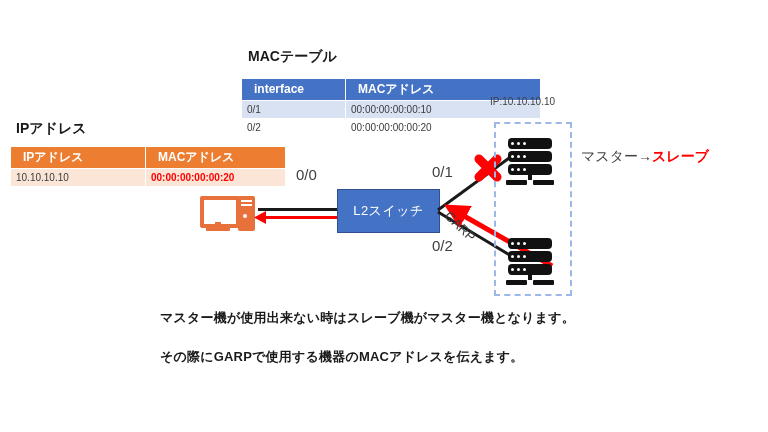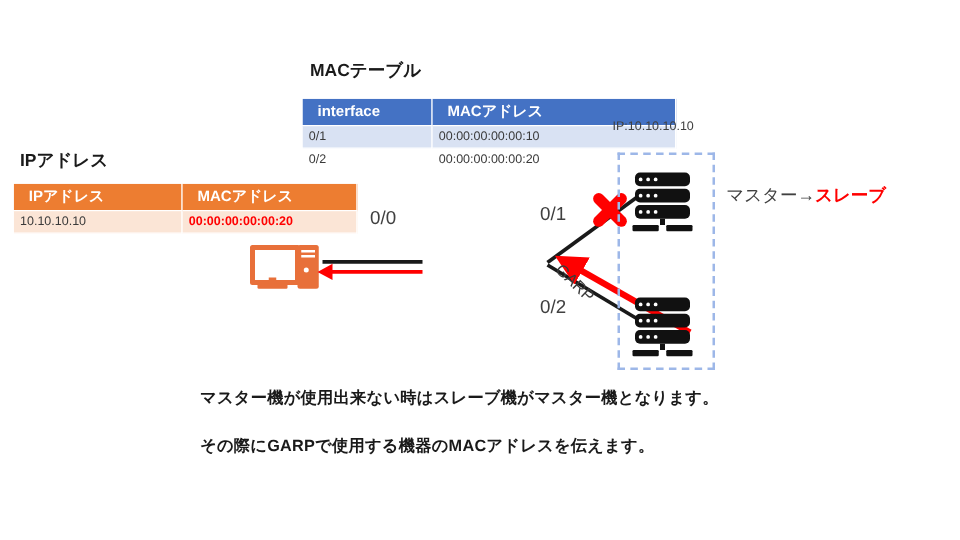--- a/index.html
+++ b/index.html
@@ -154,20 +154,23 @@
   <div class="abs line-red" style="left:262px;top:216px;width:76px;height:3px;"></div>
 
   <svg class="abs" style="left:254px;top:210px;" width="14" height="16">
     <polygon points="0,7.5 12,1 12,14" fill="#FF0000"></polygon>
   </svg>
 
   <div class="abs port" style="left:296px;top:166px;">0/0</div>
   <div class="abs port" style="left:432px;top:163px;">0/1</div>
   <div class="abs port" style="left:432px;top:237px;">0/2</div>
 
+  <div class="abs switch-box" style="left:337px;top:189px;width:101px;height:42px;">
+    <span>L2スイッチ</span>
+  </div>
 
   <svg class="abs" style="left:430px;top:140px;" width="145" height="130">
 
     <line x1="8" y1="70" x2="82" y2="16" stroke="#1a1a1a" stroke-width="3"></line>
 
     <line x1="8" y1="72" x2="88" y2="120" stroke="#1a1a1a" stroke-width="3"></line>
   </svg>
 
   <svg class="abs" style="left:472px;top:152px;" width="32" height="32">
     <g stroke="#FF0000" stroke-width="9" stroke-linecap="round">

